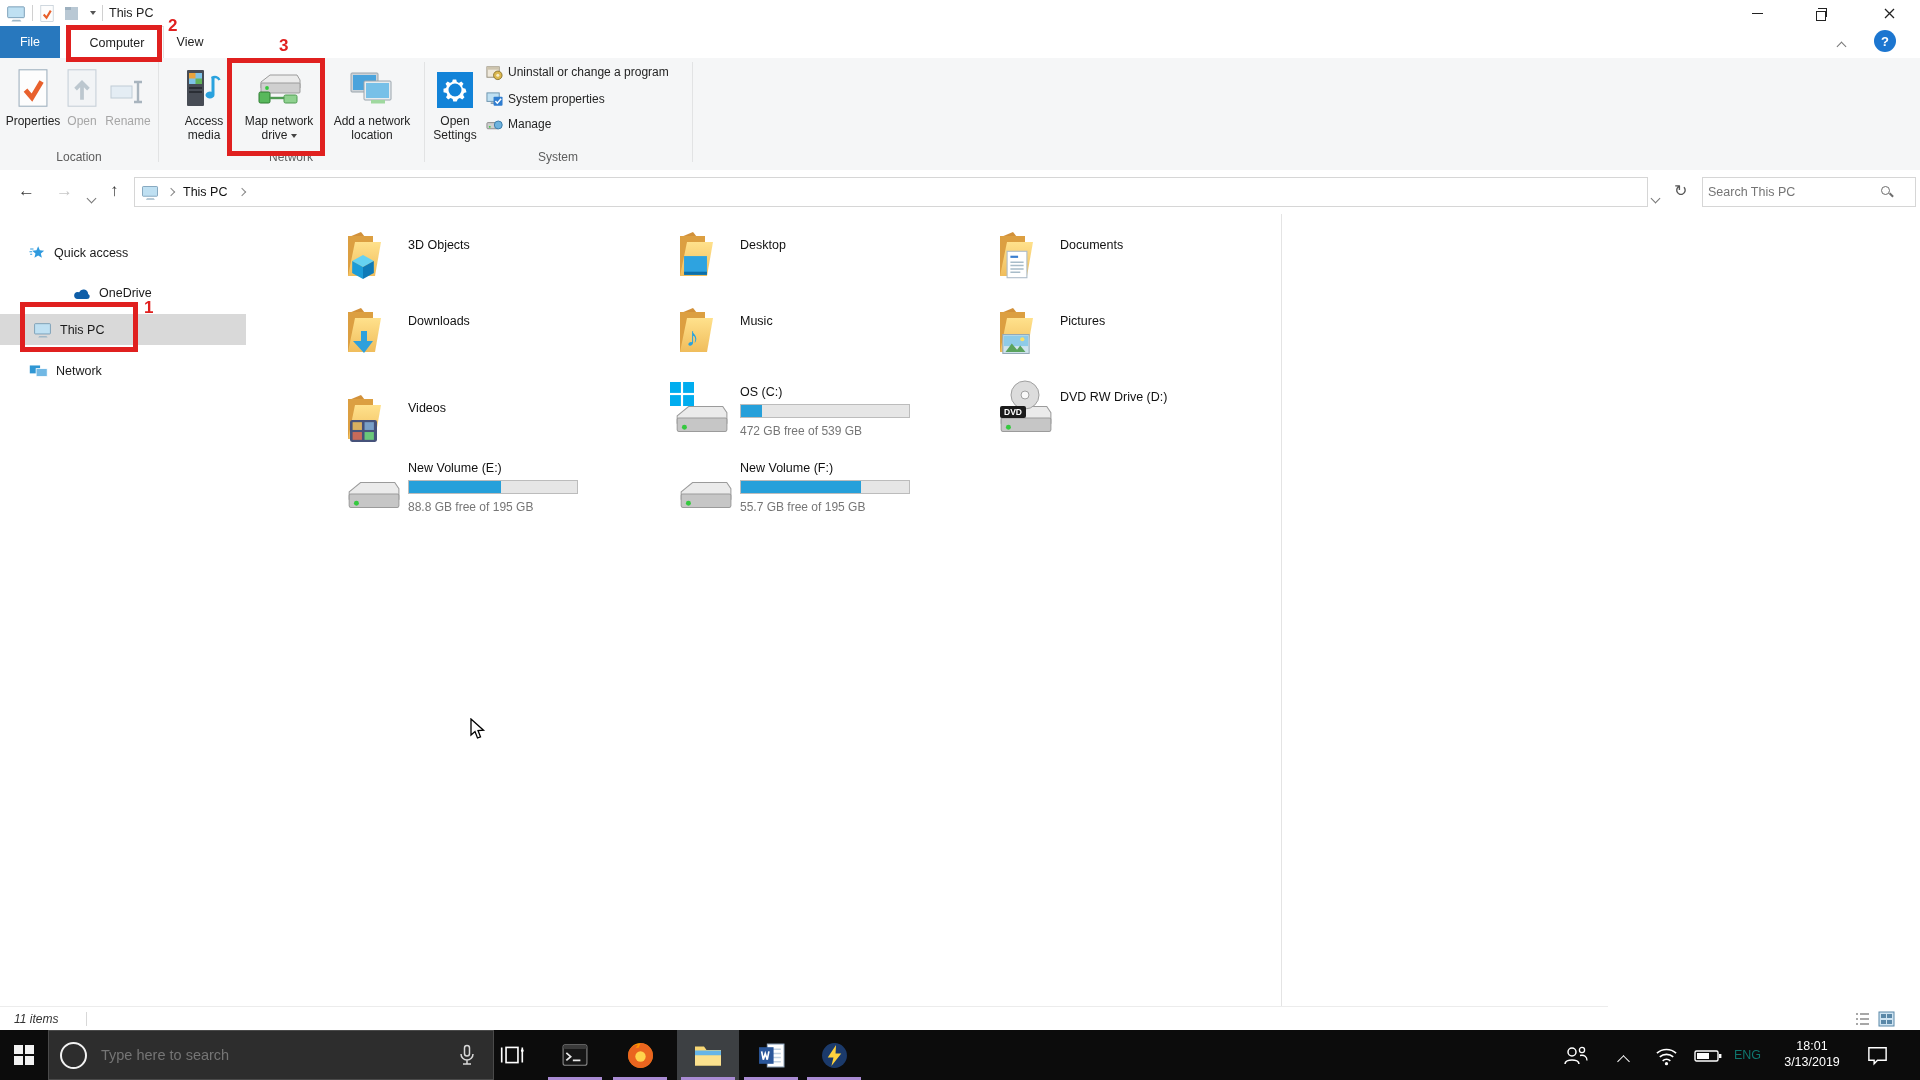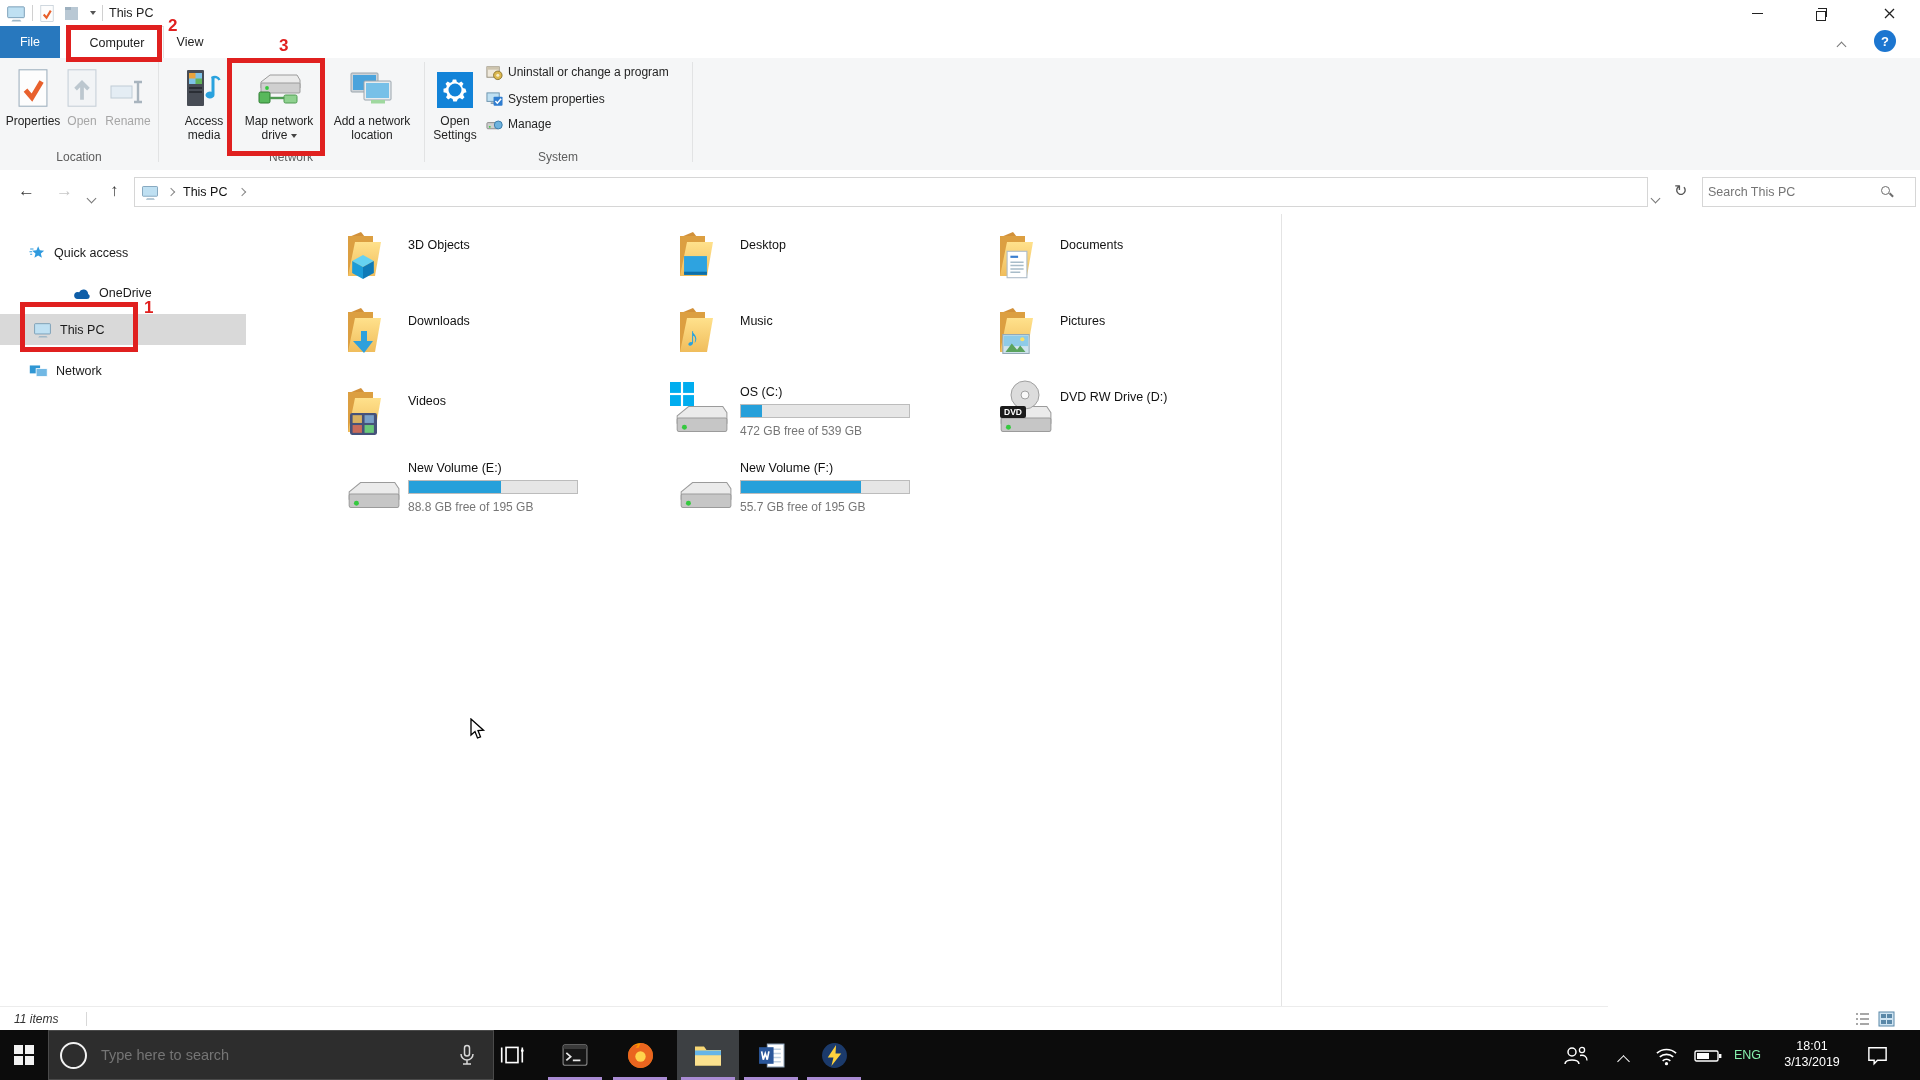--- a/index.html
+++ b/index.html
@@ -58,21 +58,21 @@
   .bar-fill{height:100%;background:#26a0da;}
   .preview-empty{position:absolute;font-size:12.5px;color:#646464;}
 
   
   .statusbar{position:absolute;left:0;top:1006px;width:1608px;height:24px;background:#fff;border-top:1px solid #ececec;font-size:12px;color:#333;font-style:italic;}
 
   
   .taskbar{position:absolute;left:0;top:1030px;width:1920px;height:50px;background:#0c0c0c;}
   .tb-slot{position:absolute;top:0;width:62px;height:50px;display:flex;align-items:center;justify-content:center;}
   .tb-under{position:absolute;bottom:0;left:4px;width:54px;height:3px;background:#a98bd3;}
-  .tray-txt{color:#86efac;font-size:12.5px;}
+  .tray-txt{color:#0f766e;font-size:12.5px;}
   .clock{position:absolute;color:#fff;font-size:12.5px;text-align:center;line-height:16px;}
 
   
   .ann-box{position:absolute;border:5px solid #e0201f;box-sizing:border-box;z-index:50;}
   .ann-num{position:absolute;z-index:51;color:#e0201f;font-weight:bold;font-size:17px;
            text-shadow:-1px -1px 0 #fff,1px -1px 0 #fff,-1px 1px 0 #fff,1px 1px 0 #fff;}
 </style>
 </head>
 <body>
 
@@ -501,21 +501,21 @@
     <div class="file-item" style="left:992px;top:90px;">
       <svg class="abs" width="52" height="54">
           <use href="#i-folder" width="52" height="52"></use>
         </svg>
       <svg class="abs" style="left:10px;top:30px;" width="28" height="20">
           <use href="#i-photo" width="28" height="20"></use>
         </svg>
       <div class="fi-name" style="left:68px;top:10px;">Pictures</div>
     </div>
 
-    <div class="file-item" style="left:340px;top:170px;">
+    <div class="file-item" style="left:340px;top:177px;">
       <svg class="abs" width="52" height="54">
           <use href="#i-folder" width="52" height="52"></use>
         </svg>
       <svg class="abs" style="left:10px;top:29px;" width="27" height="22">
           <use href="#i-film" width="27" height="22"></use>
         </svg>
       <div class="fi-name" style="left:68px;top:10px;">Videos</div>
     </div>
     <div class="file-item" style="left:668px;top:166px;">
       <svg class="abs" style="left:2px;top:2px;" width="24" height="24">

